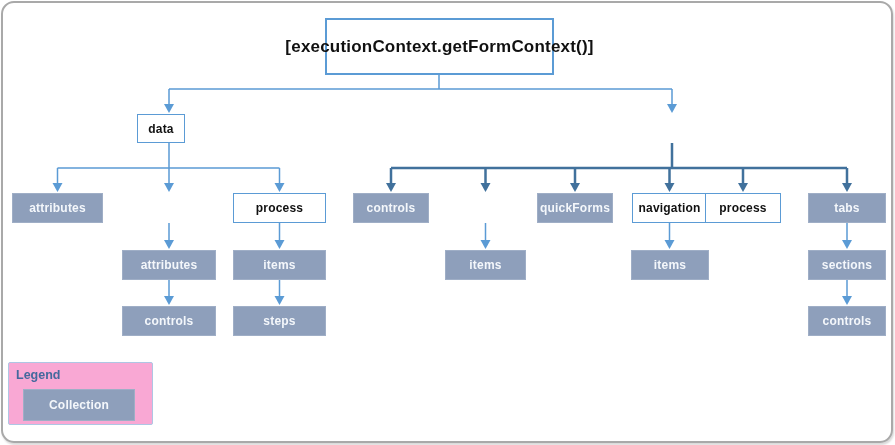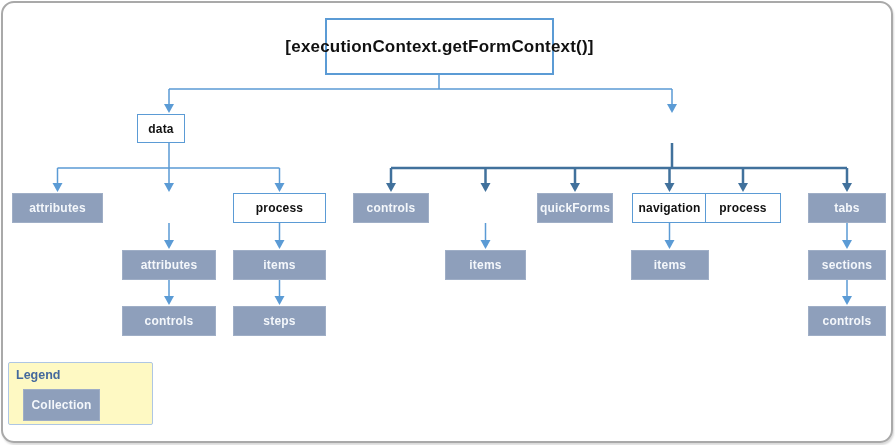--- a/index.html
+++ b/index.html
@@ -15,24 +15,24 @@
   .hd{fill:var(--connector-dark,#41719C);stroke:none;}
   .node{position:absolute;display:flex;align-items:center;justify-content:center;
         box-sizing:border-box;font-weight:bold;font-size:12px;letter-spacing:.2px;}
   .object{background:#fff;border:1.4px solid var(--object-border,#5B9BD5);color:#111;}
   .collection{background:var(--collection-fill,#8E9FBB);
               border:1px solid var(--collection-border,#9FAEC6);color:#F4F7FB;}
   .root{flex-direction:column;border-width:2px;line-height:1.25;}
   .root-title{font-size:15px;font-weight:bold;color:#111;}
   .root-subtitle{font-size:17px;font-weight:bold;color:#111;}
   .legend{position:absolute;left:8px;top:362px;width:145px;height:63px;box-sizing:border-box;
-          border:1.6px solid var(--legend-border,#AEC6E4);border-radius:2px;background:#fef9c3;}
+          border:1.6px solid var(--legend-border,#AEC6E4);border-radius:2px;background:#f9a8d4;}
   .legend-title{position:absolute;left:7px;top:5px;font-size:12.5px;font-weight:bold;
                 color:var(--legend-title,#44699D);}
-  .legend-swatch{left:14px;top:26px;width:77px;height:32px;}
+  .legend-swatch{left:14px;top:26px;width:112px;height:32px;}
 </style>
 </head>
 <body>
 
 <div id="canvas">
   <div class="frame"></div>
 
   <svg class="wires" viewBox="0 0 895 445">
 
     <g>

